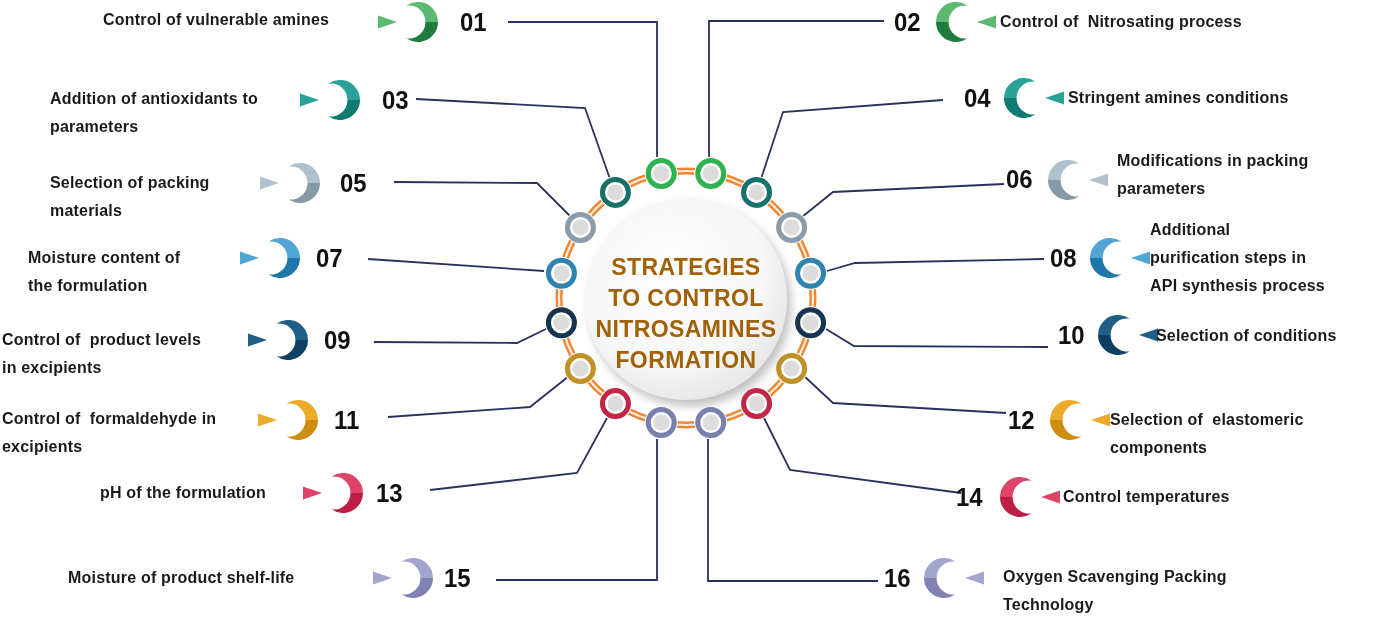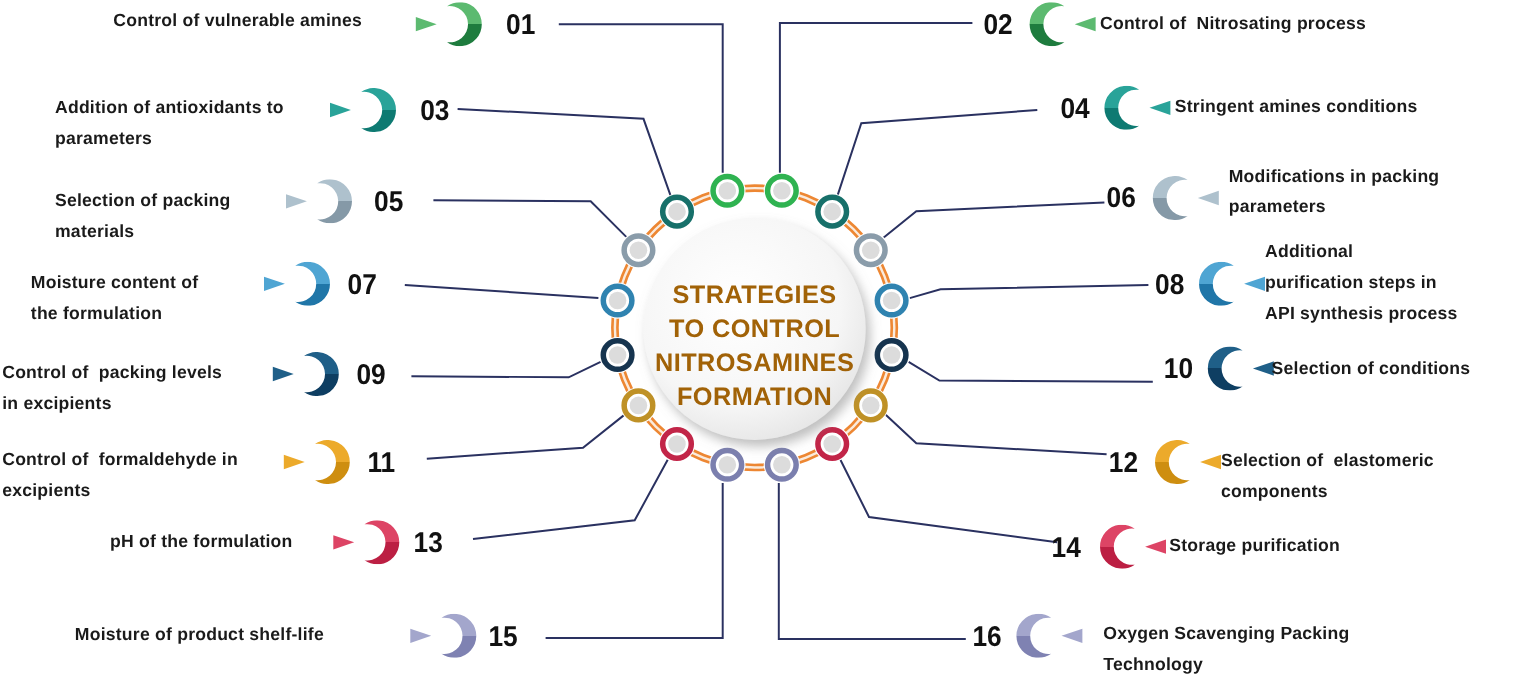--- a/index.html
+++ b/index.html
@@ -279,21 +279,21 @@
             <path d="M30.4,3.7 A20,20 0 1,1 30.4,36.3 A16.5,16.5 0 1,0 30.4,3.7 Z" fill="url(#grad7)"></path>
           </g>
         </svg>
       </div>
     <div class="lbl" style="left:1150px;top:216px">Additional
 purification steps in
 API synthesis process</div>
   </div>
 
   <div>
-    <div class="lbl" style="left:2px;top:326px">Control of  packing levels
+    <div class="lbl" style="left:2px;top:326px">Control of  product levels
 in excipients</div>
     <div class="icn" style="left:246px;top:320px">
         <svg width="64" height="40" viewBox="0 0 64 40">
           <defs>
             <linearGradient id="grad8" x1="0" y1="0" x2="0" y2="1">
               <stop offset="0.5" stop-color="#1F5F88"></stop>
               <stop offset="0.5" stop-color="#0E3E62"></stop>
             </linearGradient>
           </defs>
           <g>
@@ -392,21 +392,21 @@
               <stop offset="0.5" stop-color="#DD4465"></stop>
               <stop offset="0.5" stop-color="#BC1F43"></stop>
             </linearGradient>
           </defs>
           <g transform="translate(64,0) scale(-1,1)">
             <polygon points="2,13.5 21,20 2,26.5" fill="#DD4465"></polygon>
             <path d="M30.4,3.7 A20,20 0 1,1 30.4,36.3 A16.5,16.5 0 1,0 30.4,3.7 Z" fill="url(#grad13)"></path>
           </g>
         </svg>
       </div>
-    <div class="lbl" style="left:1063px;top:483px">Storage purification</div>
+    <div class="lbl" style="left:1063px;top:483px">Control temperatures</div>
   </div>
 
   <div>
     <div class="lbl" style="left:68px;top:564px">Moisture of product shelf-life</div>
     <div class="icn" style="left:371px;top:558px">
         <svg width="64" height="40" viewBox="0 0 64 40">
           <defs>
             <linearGradient id="grad14" x1="0" y1="0" x2="0" y2="1">
               <stop offset="0.5" stop-color="#A3A6CC"></stop>
               <stop offset="0.5" stop-color="#7F82B2"></stop>

